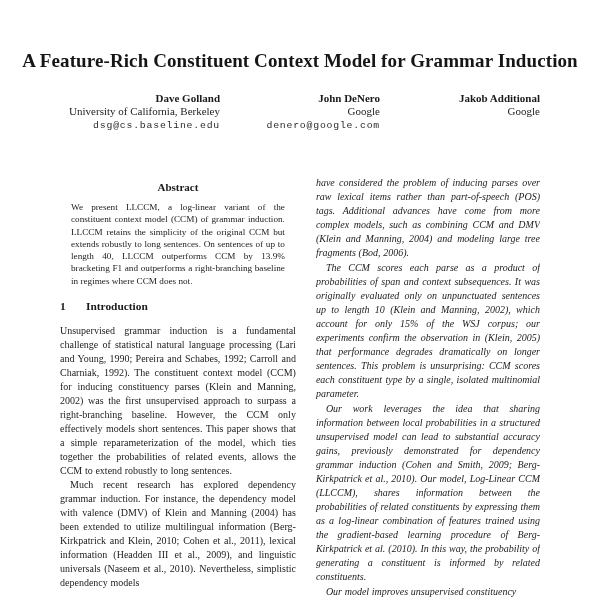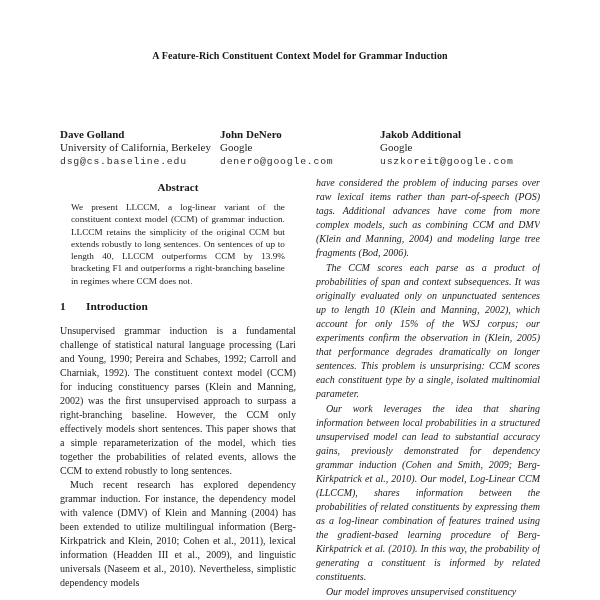--- a/index.html
+++ b/index.html
@@ -15,33 +15,33 @@
     height: 600px;
     background: #ffffff;
     overflow: hidden;
   }
   .title {
     position: absolute;
     top: 50px;
     left: 0;
     width: 600px;
     text-align: center;
-    font-size: 10px;
+    font-size: 19px;
     font-weight: bold;
     color: #161616;
     letter-spacing: 0.1px;
   }
   .authors {
     position: absolute;
     top: 92px;
     left: 60px;
     width: 480px;
     display: flex;
   }
-  .author { flex: 1; text-align: left; margin-top: 36px; }
+  .author { flex: 1; text-align: right; }
   .author .name  { font-weight: bold; font-size: 11px; line-height: 13px; color: #1a1a1a; }
   .author .affil { font-size: 11px; line-height: 13px; }
   .author .email {
     font-family: "Liberation Mono", monospace;
     font-size: 9.8px;
     line-height: 13px;
     letter-spacing: 0.8px;
     margin-top: 1px;
     color: #2a2a2a;
     white-space: nowrap;
@@ -103,21 +103,20 @@
       <div class="email">dsg@cs.baseline.edu</div>
     </div>
     <div class="author">
       <div class="name">John DeNero</div>
       <div class="affil">Google</div>
       <div class="email">denero@google.com</div>
     </div>
     <div class="author">
       <div class="name">Jakob Additional</div>
       <div class="affil">Google</div>
-      <div class="email">uszkoreit@google.com</div>
     </div>
   </div>
 
   <div class="cols">
 
     <div class="col left">
       <div class="abstract-heading">Abstract</div>
       <p class="abstract-text">We present LLCCM, a log-linear variant of the constituent context model (CCM) of grammar induction. LLCCM retains the simplicity of the original CCM but extends robustly to long sentences. On sentences of up to length 40, LLCCM outperforms CCM by 13.9% bracketing F1 and outperforms a right-branching baseline in regimes where CCM does not.</p>
 
       <div class="sec-heading">

